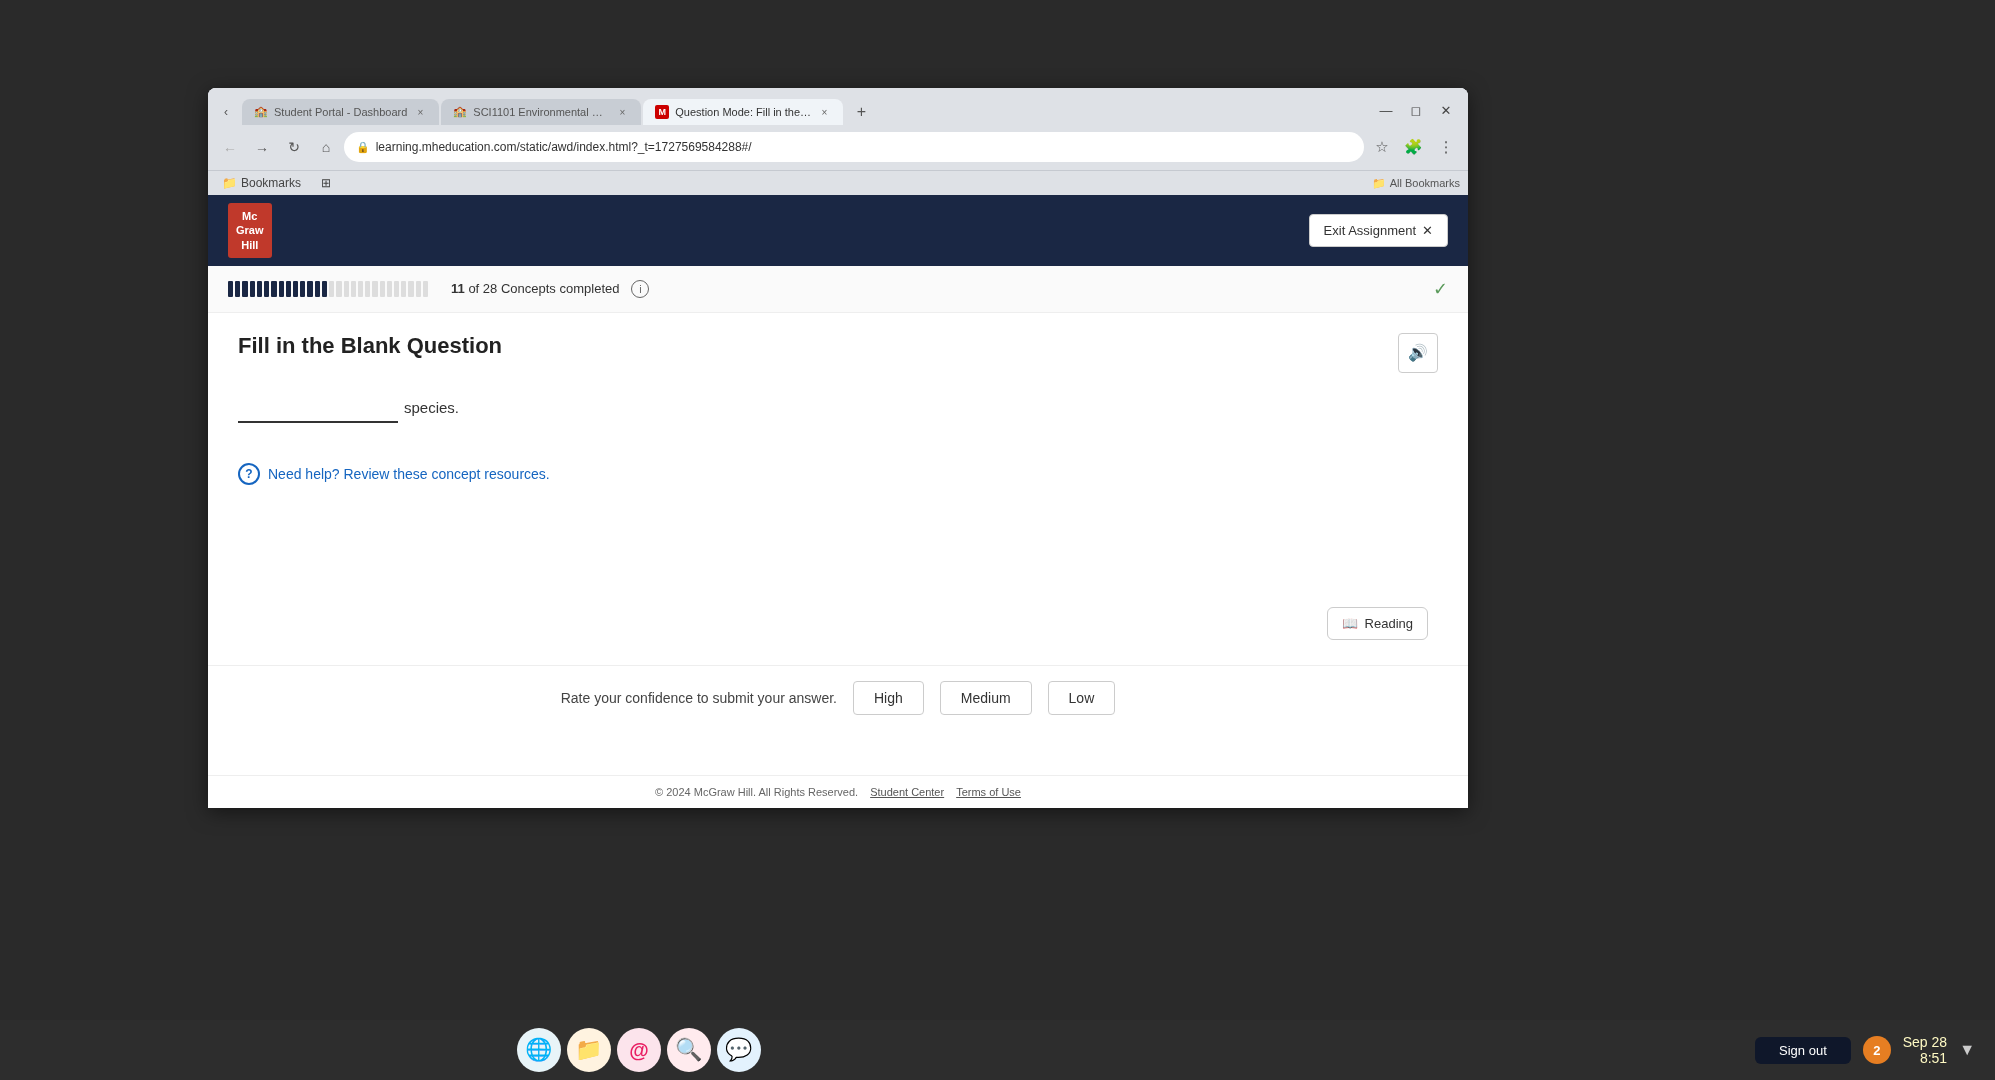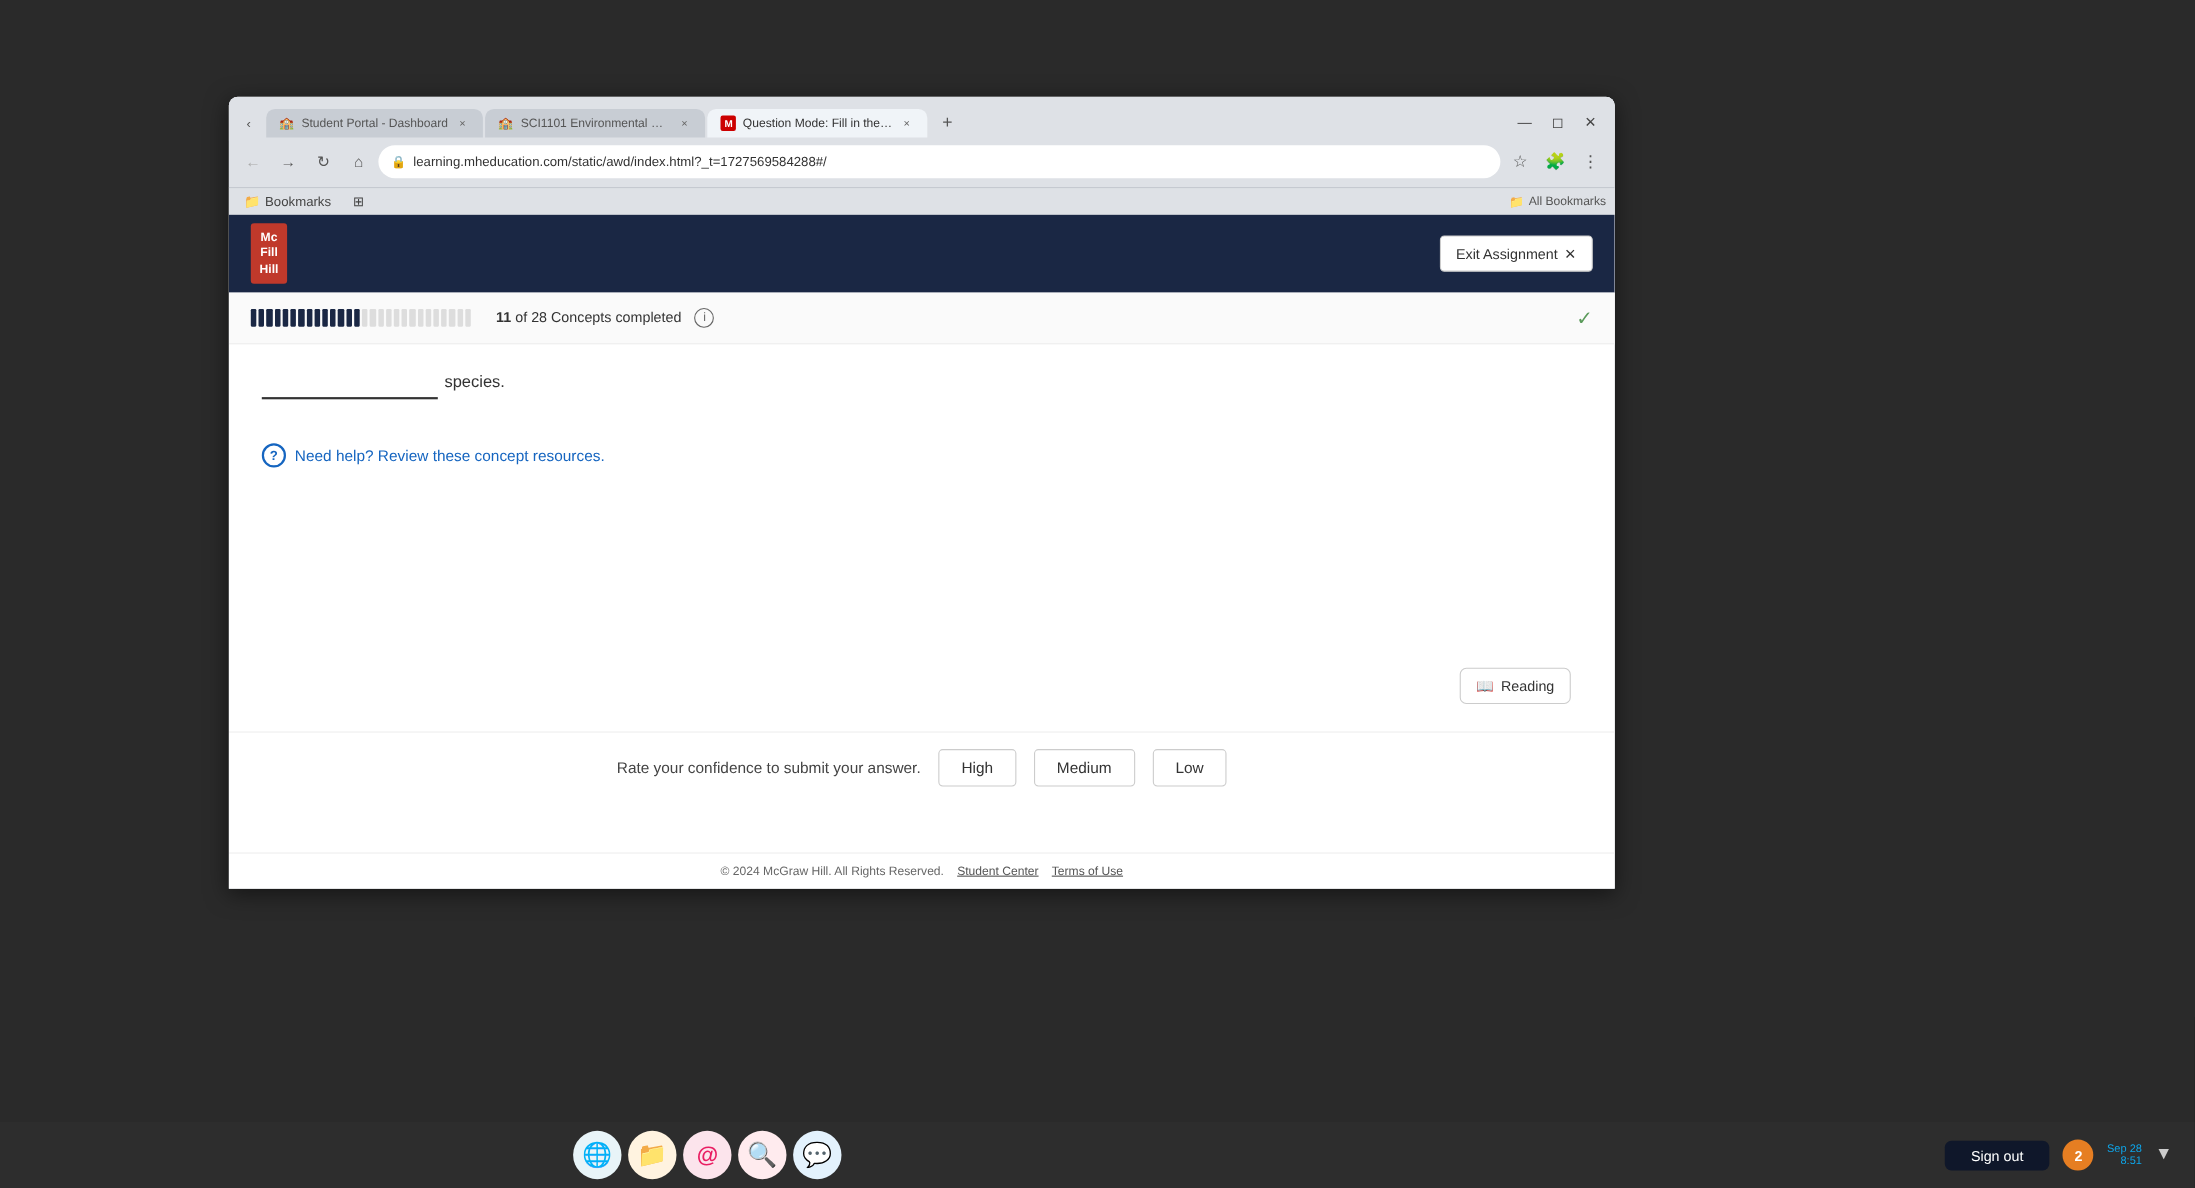--- a/index.html
+++ b/index.html
@@ -521,22 +521,22 @@
       color: white;
       border: none;
       border-radius: 6px;
       padding: 6px 24px;
       font-size: 13px;
       cursor: pointer;
       font-weight: 500;
     }
 
     .taskbar-date {
-      color: #0ea5e9;
-      font-size: 10px;
+      color: #fef9c3;
+      font-size: 14px;
       text-align: right;
     }
 
     .taskbar-badge {
       width: 28px;
       height: 28px;
       background: #e67e22;
       border-radius: 50%;
       display: flex;
       align-items: center;
@@ -623,21 +623,21 @@
         <span>All Bookmarks</span>
       </div>
     </div>
   </div>
 
   <div class="page-content">
 
     <div class="mgh-header">
       <div class="mgh-logo">
         <span>Mc</span><br>
-        <span>Fill</span><br>
+        <span>Graw</span><br>
         <span>Hill</span>
       </div>
       <button class="exit-assignment-btn">
         <span>Exit Assignment</span>
         <span>✕</span>
       </button>
     </div>
 
     <div class="progress-area">
       <div class="progress-bar-container" id="progress-bar-segments">
@@ -671,20 +671,26 @@
           <div class="progress-segment seg-empty" style="flex: 1 1 0%;"></div>
         </div>
       <span class="progress-text">
         <strong>11</strong>&nbsp;<span>of</span>&nbsp;<span>28</span>&nbsp;<span>Concepts completed</span>
       </span>
       <div class="info-icon">i</div>
       <div class="check-icon">✓</div>
     </div>
 
     <div class="question-area">
+      <div class="question-header">
+        <h2 class="question-title">Fill in the Blank Question</h2>
+        <button class="audio-btn">
+          <span>🔊</span>
+        </button>
+      </div>
 
       <div class="question-body">
         <input class="blank-input" type="text" style="">
         <span>species.</span>
       </div>
 
       <div class="help-section">
         <div class="help-link">
           <div class="help-icon">?</div>
           <span>Need help? Review these concept resources.</span>

